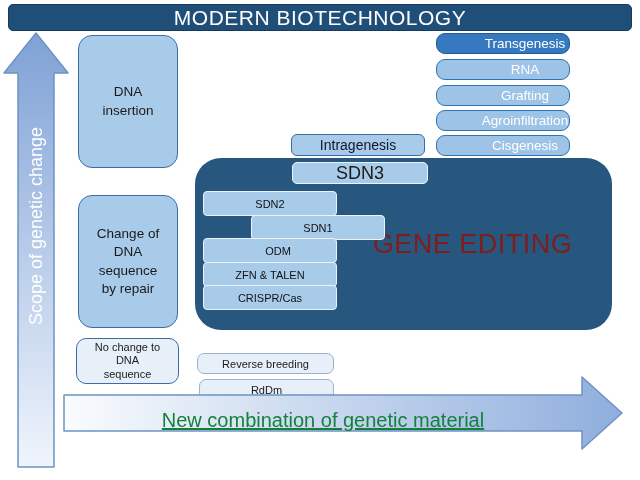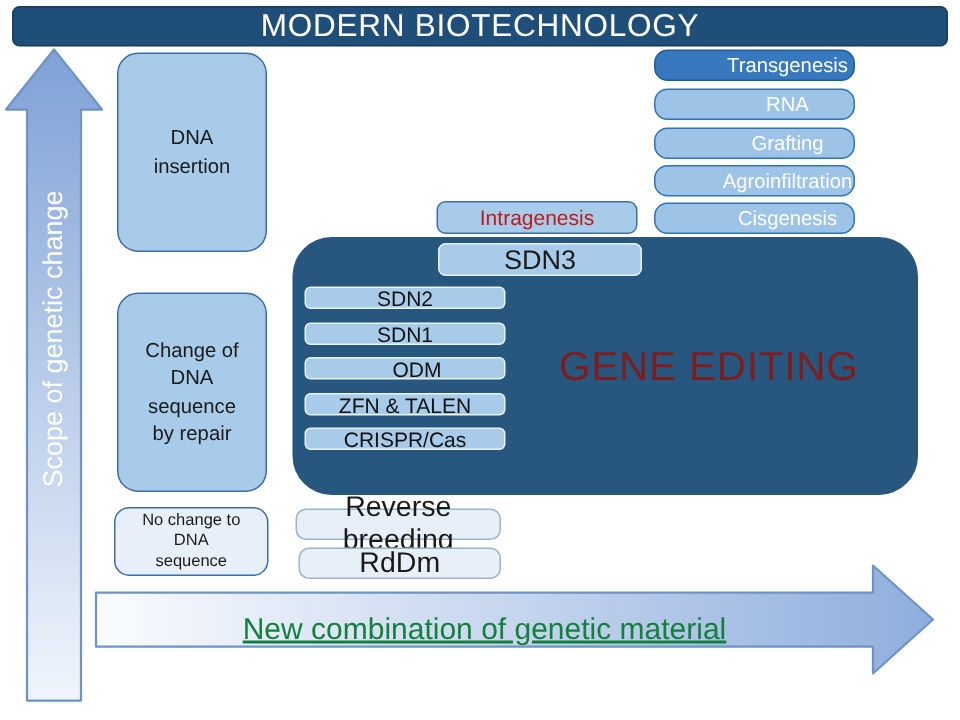--- a/index.html
+++ b/index.html
@@ -37,48 +37,48 @@
     color:#ffffff;font-size:13.5px;padding-left:44px;
   }
   .rbox.hl{
     background:var(--highlight-fill);border-color:var(--highlight-border);
   }
 
   
   .intragenesis{
     left:291px;top:134px;width:134px;height:22px;border-radius:6px;
     background:var(--light-box-fill);border:1.5px solid var(--light-box-border);
-    color:#b91c1c;font-size:14px;
+    color:#0f172a;font-size:14px;
   }
   .sdn3{
     left:292px;top:162px;width:136px;height:22px;border-radius:5px;
     background:var(--inner-box-fill);border:1.5px solid var(--inner-box-border);
     color:#1a1a1a;font-size:18px;z-index:3;
   }
 
   
   .darkbox{
     left:195px;top:158px;width:417px;height:172px;border-radius:26px;
     background:var(--dark-box-fill);z-index:2;
   }
   .ge-title{
     left:335px;top:229px;width:275px;height:30px;z-index:3;
     color:#7f1d1d;font-size:27px;letter-spacing:.5px;
   }
   .ibox{
-    left:203px;width:134px;height:15px;border-radius:4px;
+    left:203px;width:134px;height:25px;border-radius:4px;
     background:var(--inner-box-fill);border:1.5px solid var(--inner-box-border);
-    color:#111111;font-size:14px;z-index:3;
+    color:#111111;font-size:11px;z-index:3;
   }
 
   
   .pbox{
     width:137px;height:21px;border-radius:7px;
     background:var(--pale-box-fill);border:1px solid var(--pale-box-border);
-    color:#1a1a1a;font-size:19px;
+    color:#1a1a1a;font-size:11px;margin-top:14px;
   }
 
   
   .v-label{
     left:36px;top:226px;transform:translate(-50%,-50%) rotate(-90deg);
     color:#ffffff;font-size:18px;white-space:nowrap;z-index:2;
   }
   .h-label{
     left:64px;top:402px;width:518px;height:37px;z-index:2;
     color:#15803d;font-size:20px;text-decoration:underline;
@@ -129,19 +129,19 @@
 <div class="abs flexc rbox" style="top:135px;">Cisgenesis</div>
 
 <div class="abs flexc intragenesis">Intragenesis</div>
 
 <div class="abs darkbox"></div>
 <div class="abs flexc ge-title">GENE EDITING</div>
 
 <div class="abs flexc sdn3">SDN3</div>
 
 <div class="abs flexc ibox" style="top:191px;">SDN2</div>
-<div class="abs flexc ibox" style="top:215px;">SDN1</div>
+<div class="abs flexc ibox" style="top:215px;margin-left:48px;">SDN1</div>
 <div class="abs flexc ibox" style="top:238px;padding-left:16px;">ODM</div>
 <div class="abs flexc ibox" style="top:262px;">ZFN &amp; TALEN</div>
 <div class="abs flexc ibox" style="top:285px;">CRISPR/Cas</div>
 
 <div class="abs flexc pbox" style="left:197px;top:339px;">Reverse breeding</div>
 <div class="abs flexc pbox" style="left:199px;top:365px;width:135px;">RdDm</div>
 
 </body></html>

